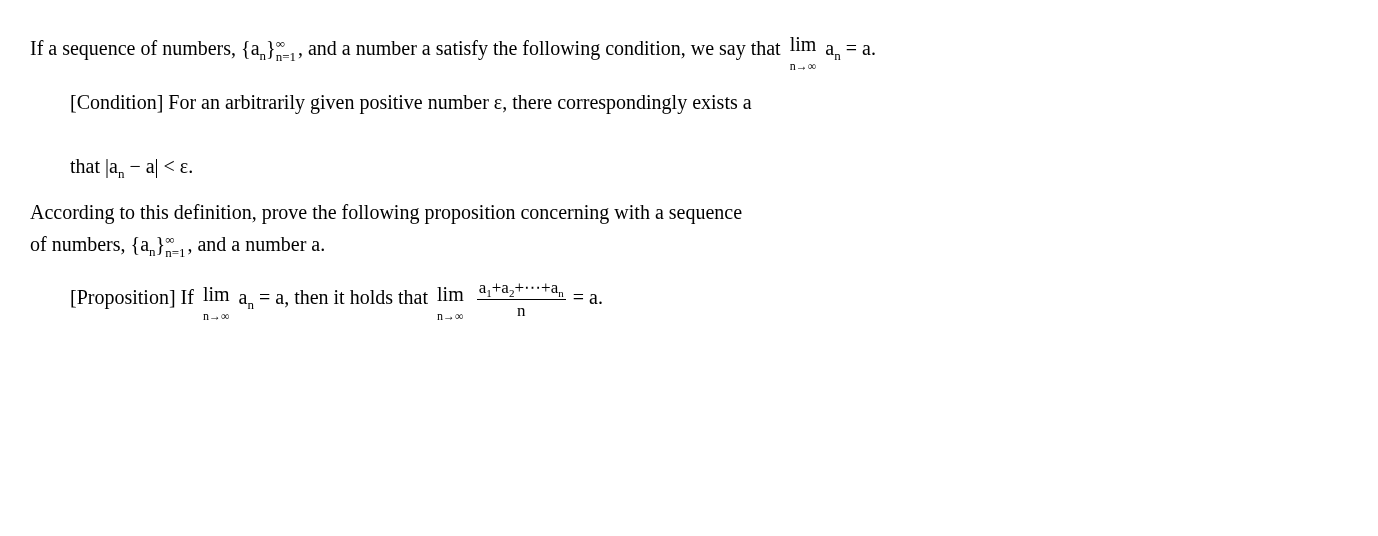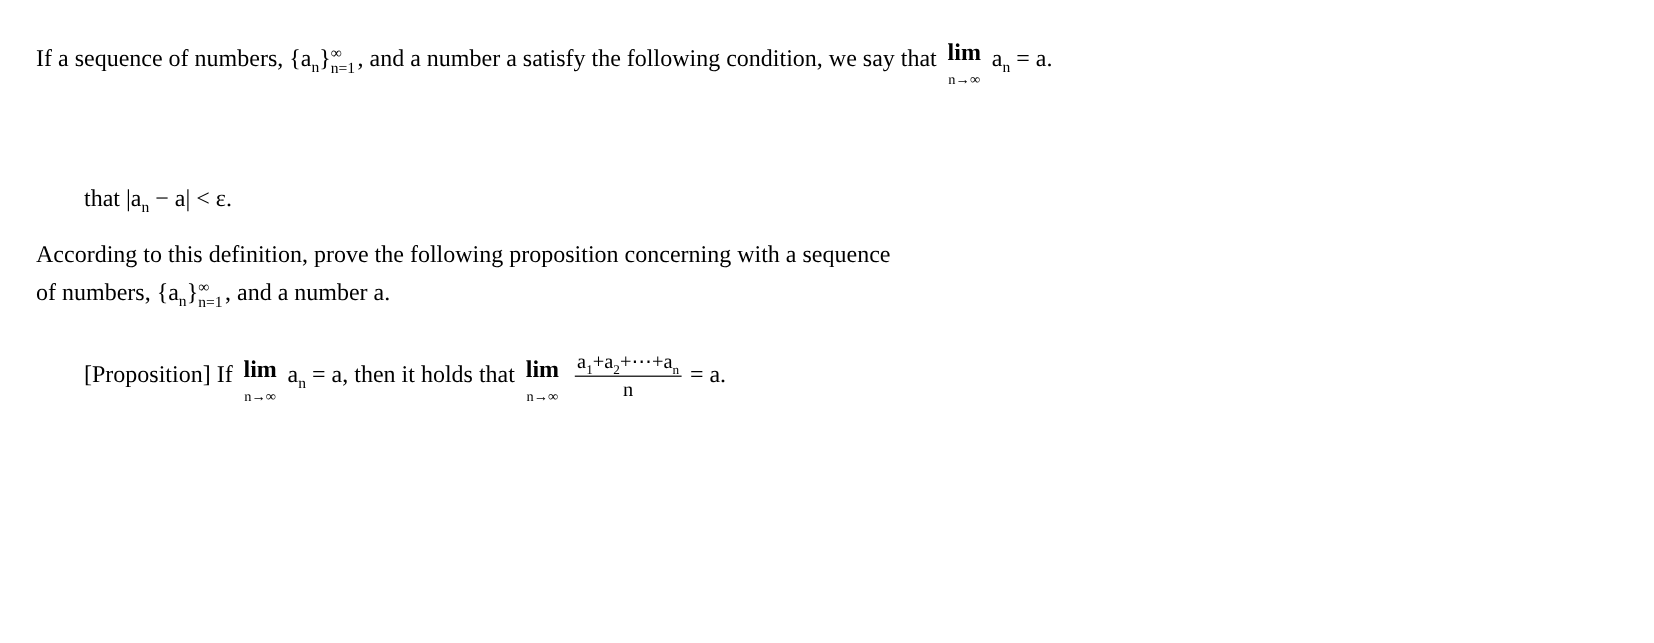--- a/index.html
+++ b/index.html
@@ -40,21 +40,21 @@
       line-height: 0;
     }
 
     .fraction {
       display: inline-flex;
       flex-direction: column;
       align-items: center;
       vertical-align: middle;
       font-size: 0.85em;
       line-height: 1.2;
-      margin: 18px 2px;
+      margin: 4px 2px;
     }
 
     .fraction .numer {
       border-bottom: 1px solid #000;
       padding: 0 2px 1px 2px;
       text-align: center;
     }
 
     .fraction .denom {
       padding: 1px 2px 0 2px;
@@ -66,21 +66,20 @@
       flex-direction: column;
       align-items: center;
       vertical-align: middle;
       margin: 0 2px;
       font-style: normal;
     }
 
     .lim-block .lim-text {
       font-style: normal;
       font-size: 1em;
-      font-weight: bold;
     }
 
     .lim-block .lim-sub {
       font-size: 0.6em;
       line-height: 1;
     }
   </style>
 </head>
 <body>
 
@@ -92,20 +91,23 @@
           <span><span class="math-inline">n</span>=1</span>
         </span>, and a number <span class="math-inline">a</span> satisfy the following condition, we say that
     <span class="lim-block" style="margin: 0 4px;">
       <span class="lim-text">lim</span>
       <span class="lim-sub"><span class="math-inline">n</span>→∞</span>
     </span>
     <span class="math-inline">a<sub>n</sub></span> = <span class="math-inline">a</span>.</span>
   </div>
 
   <div class="paragraph indented">
+    <span>
+      [Condition] For an arbitrarily given positive number <span class="math-inline">ε</span>, there correspondingly exists a
+    </span>
     <br>
     <br>
     <span>
       that |<span class="math-inline">a<sub>n</sub></span> − <span class="math-inline">a</span>| &lt; <span class="math-inline">ε</span>.
     </span>
   </div>
 
   <div class="paragraph">
     <span>According to this definition, prove the following proposition concerning with a sequence
     <br>

